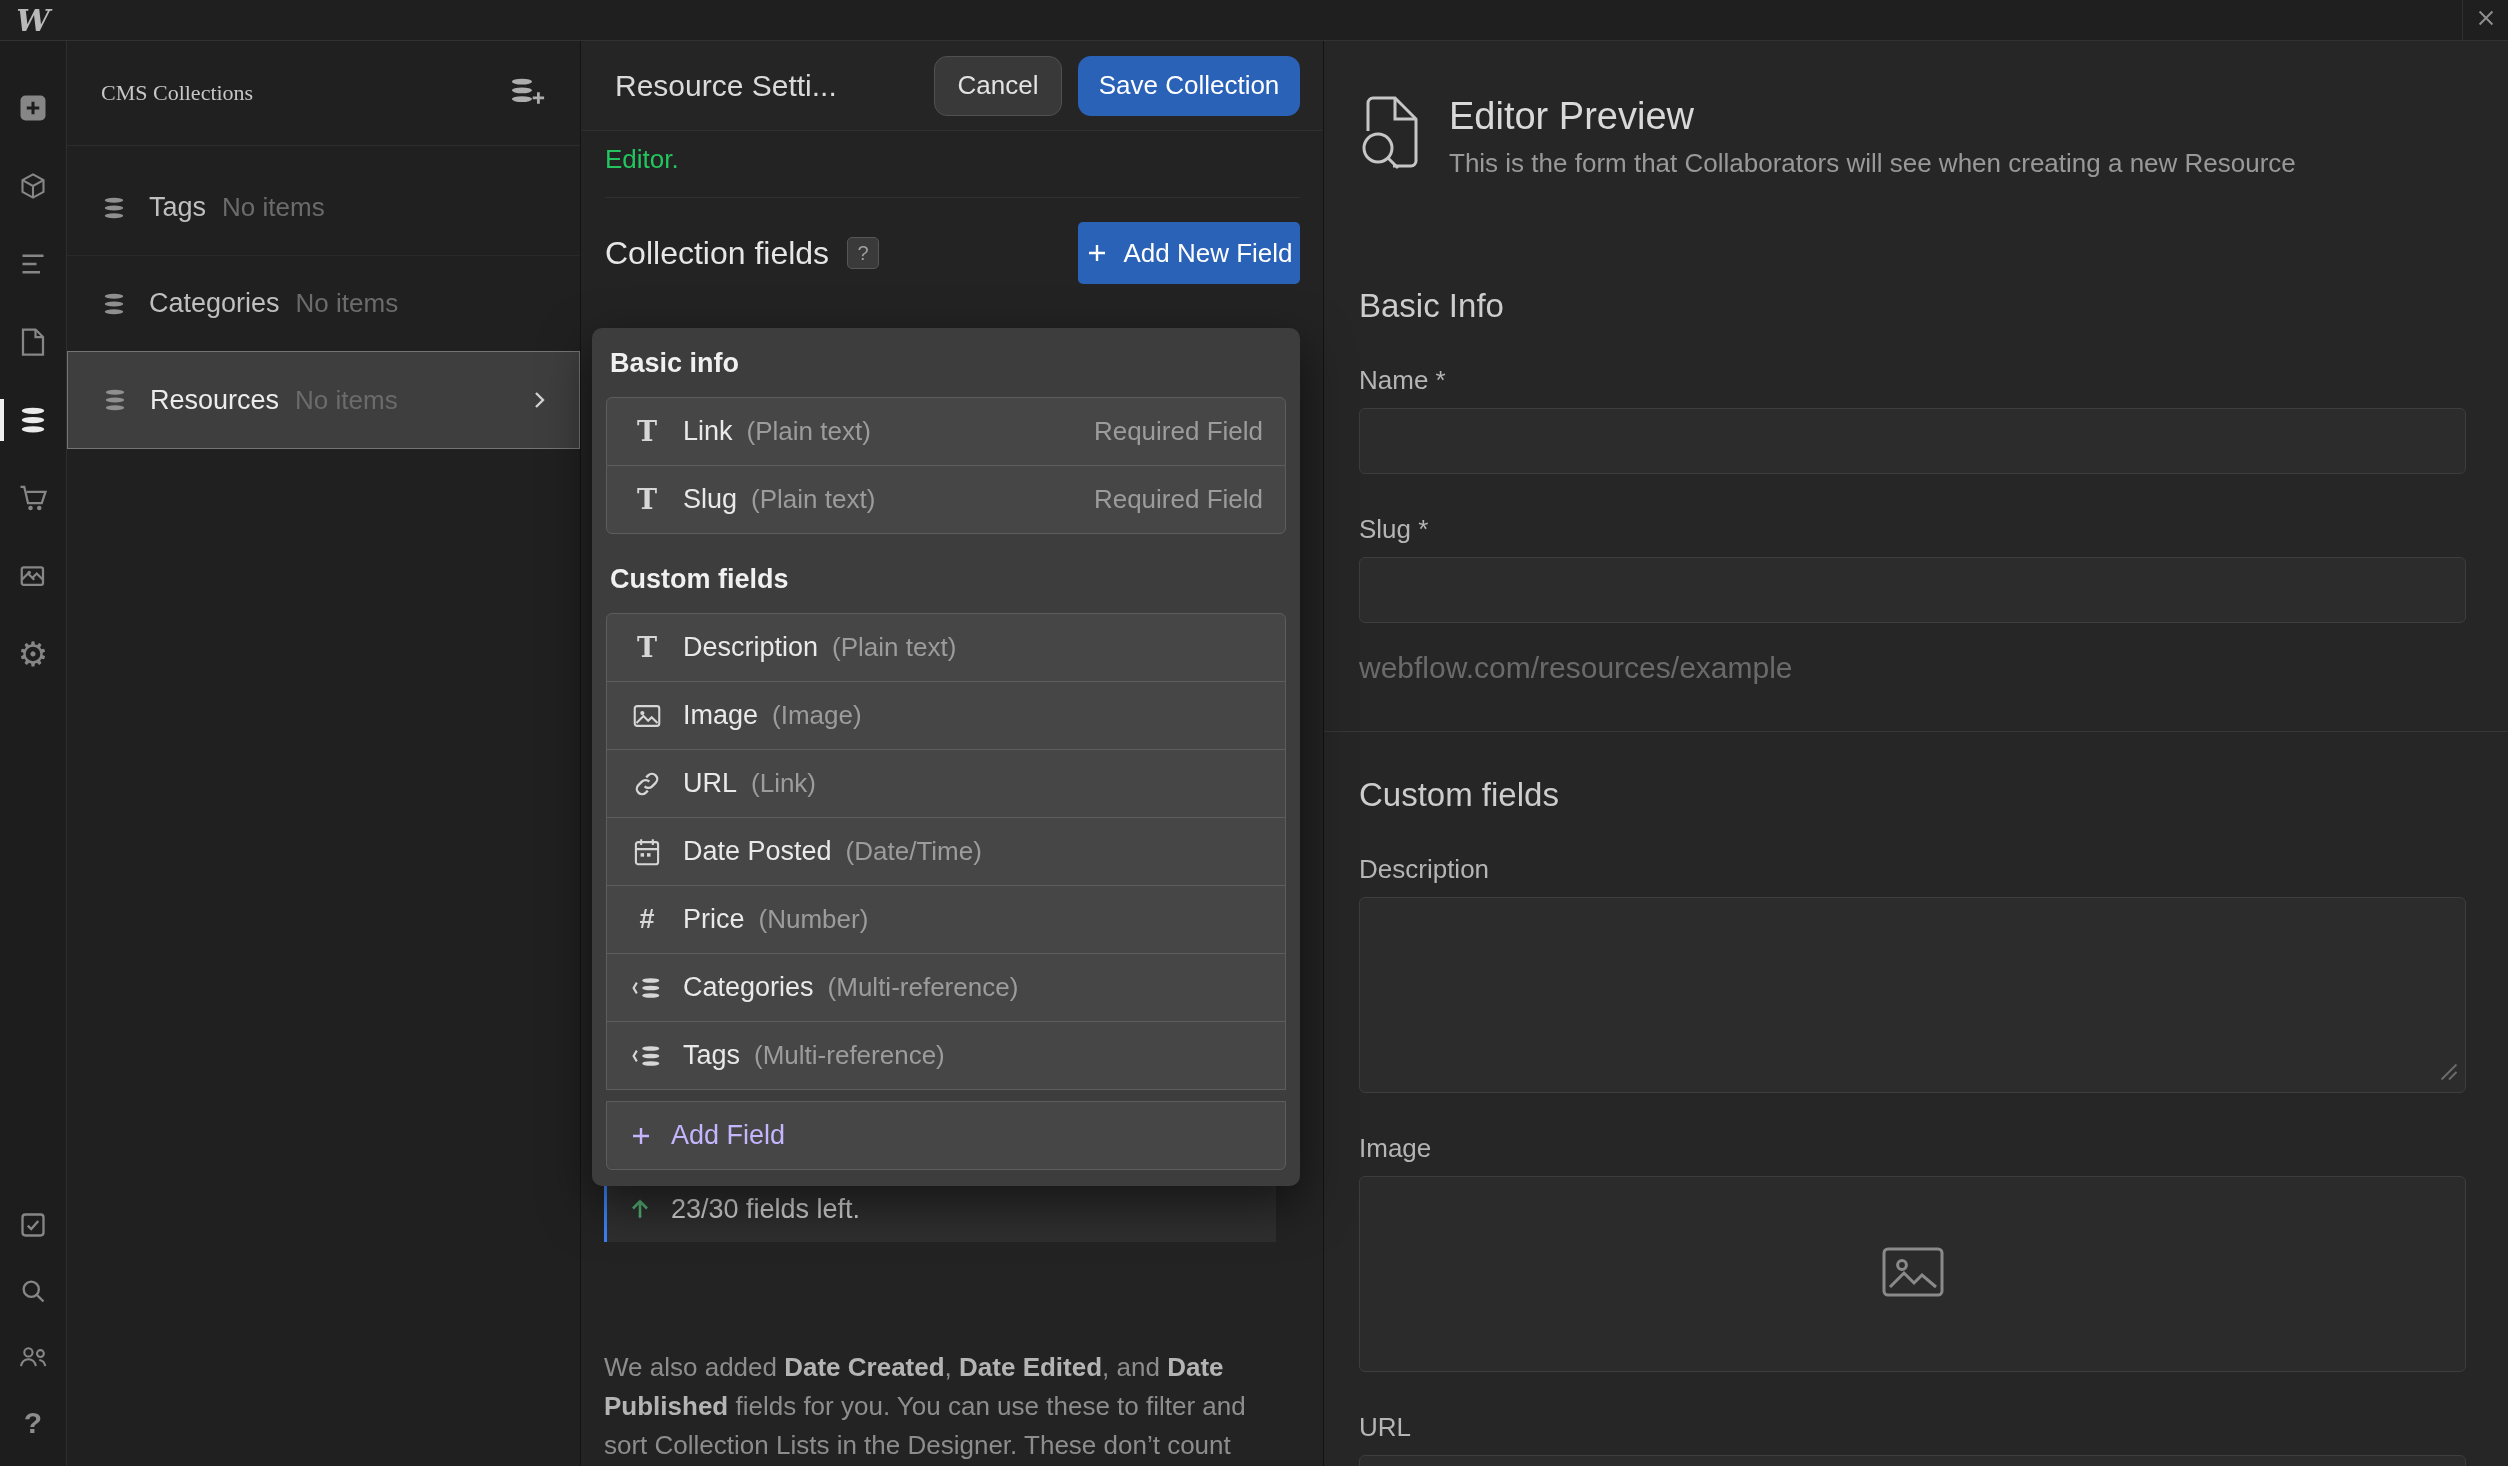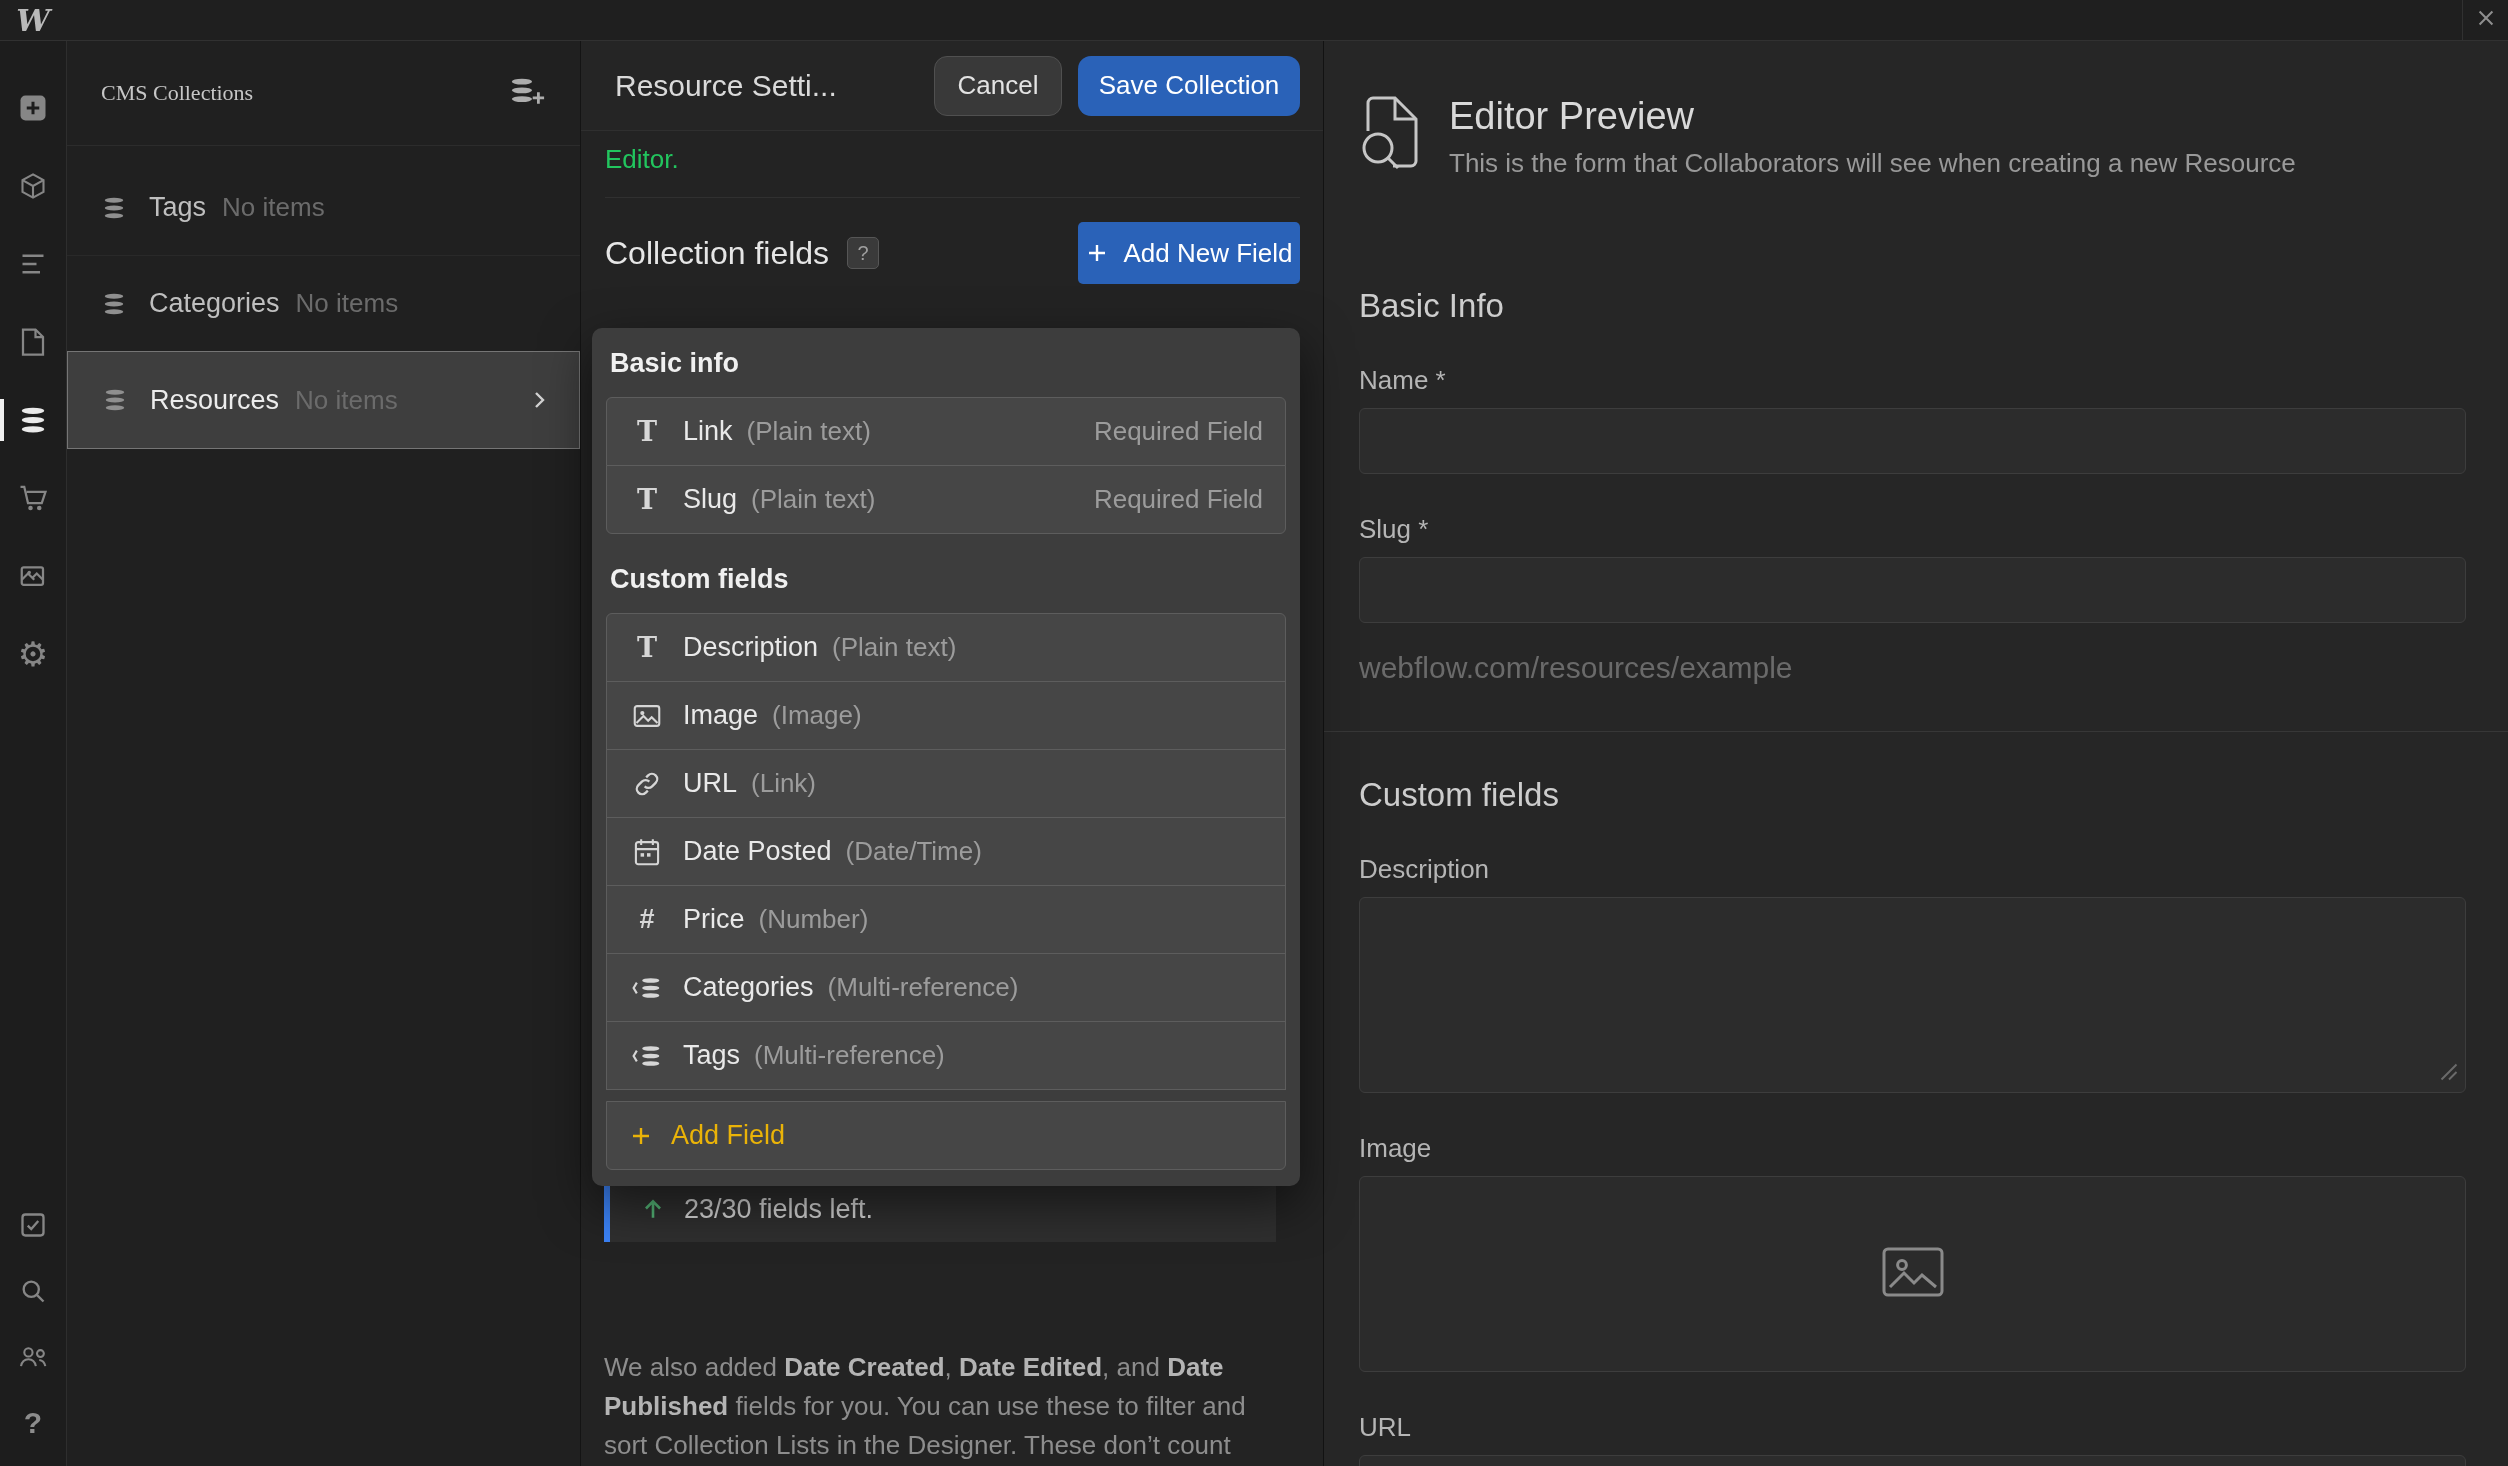--- a/index.html
+++ b/index.html
@@ -73,27 +73,27 @@
   .group-label.custom { margin-top:30px; }
   .frow { height:69px; background:#464646; border:1px solid #5d5d5d; margin-top:-1px;
           display:flex; align-items:center; padding:0 22px; font-size:27px; color:#e9e9e9; }
   .frow.first { margin-top:0; border-top-left-radius:6px; border-top-right-radius:6px; }
   .frow.last { border-bottom-left-radius:6px; border-bottom-right-radius:6px; }
   .ficon { width:36px; margin-right:18px; display:flex; align-items:center; justify-content:center; color:#d6d6d6; }
   .tg { font-family:"DejaVu Serif", serif; font-weight:bold; font-size:27px; }
   .ng { font-weight:bold; font-size:27px; }
   .ftype { color:#9c9c9c; font-size:26px; margin-left:14px; }
   .fbadge { margin-left:auto; color:#9c9c9c; font-size:26px; }
-  .frow.add-field { color:#eab308;margin-top:11px; }
+  .frow.add-field { color:#c4b5fd;margin-top:11px; }
   .frow.add-field svg { margin-right:18px; }
 
   
   .fields-left-box { position:absolute; left:604px; top:1176px; width:672px; height:66px;
-                     background:#2f2f2f; border-left:6px solid #3b82f6; display:flex;
-                     align-items:center; padding:0 30px; z-index:5; }
+                     background:#2f2f2f; border-left:3px solid #3b82f6; display:flex;
+                     align-items:center; padding:0 20px; z-index:5; }
   .fields-left-box svg { margin-right:18px; }
   .fields-left-text { font-size:27px; color:#d6d6d6; }
   .note { position:absolute; left:604px; top:1348px; width:672px; font-size:26px; line-height:39px;
           color:#8d8d8d; z-index:5; }
   .note b { color:#b4b4b4; font-weight:bold; }
 
   
   .preview { position:absolute; left:1323px; top:41px; right:0; bottom:0; background:#262626;
              border-left:1px solid #121212; padding:54px 42px 0 35px; overflow:hidden; }
   .pv-header { display:flex; align-items:flex-start; }

